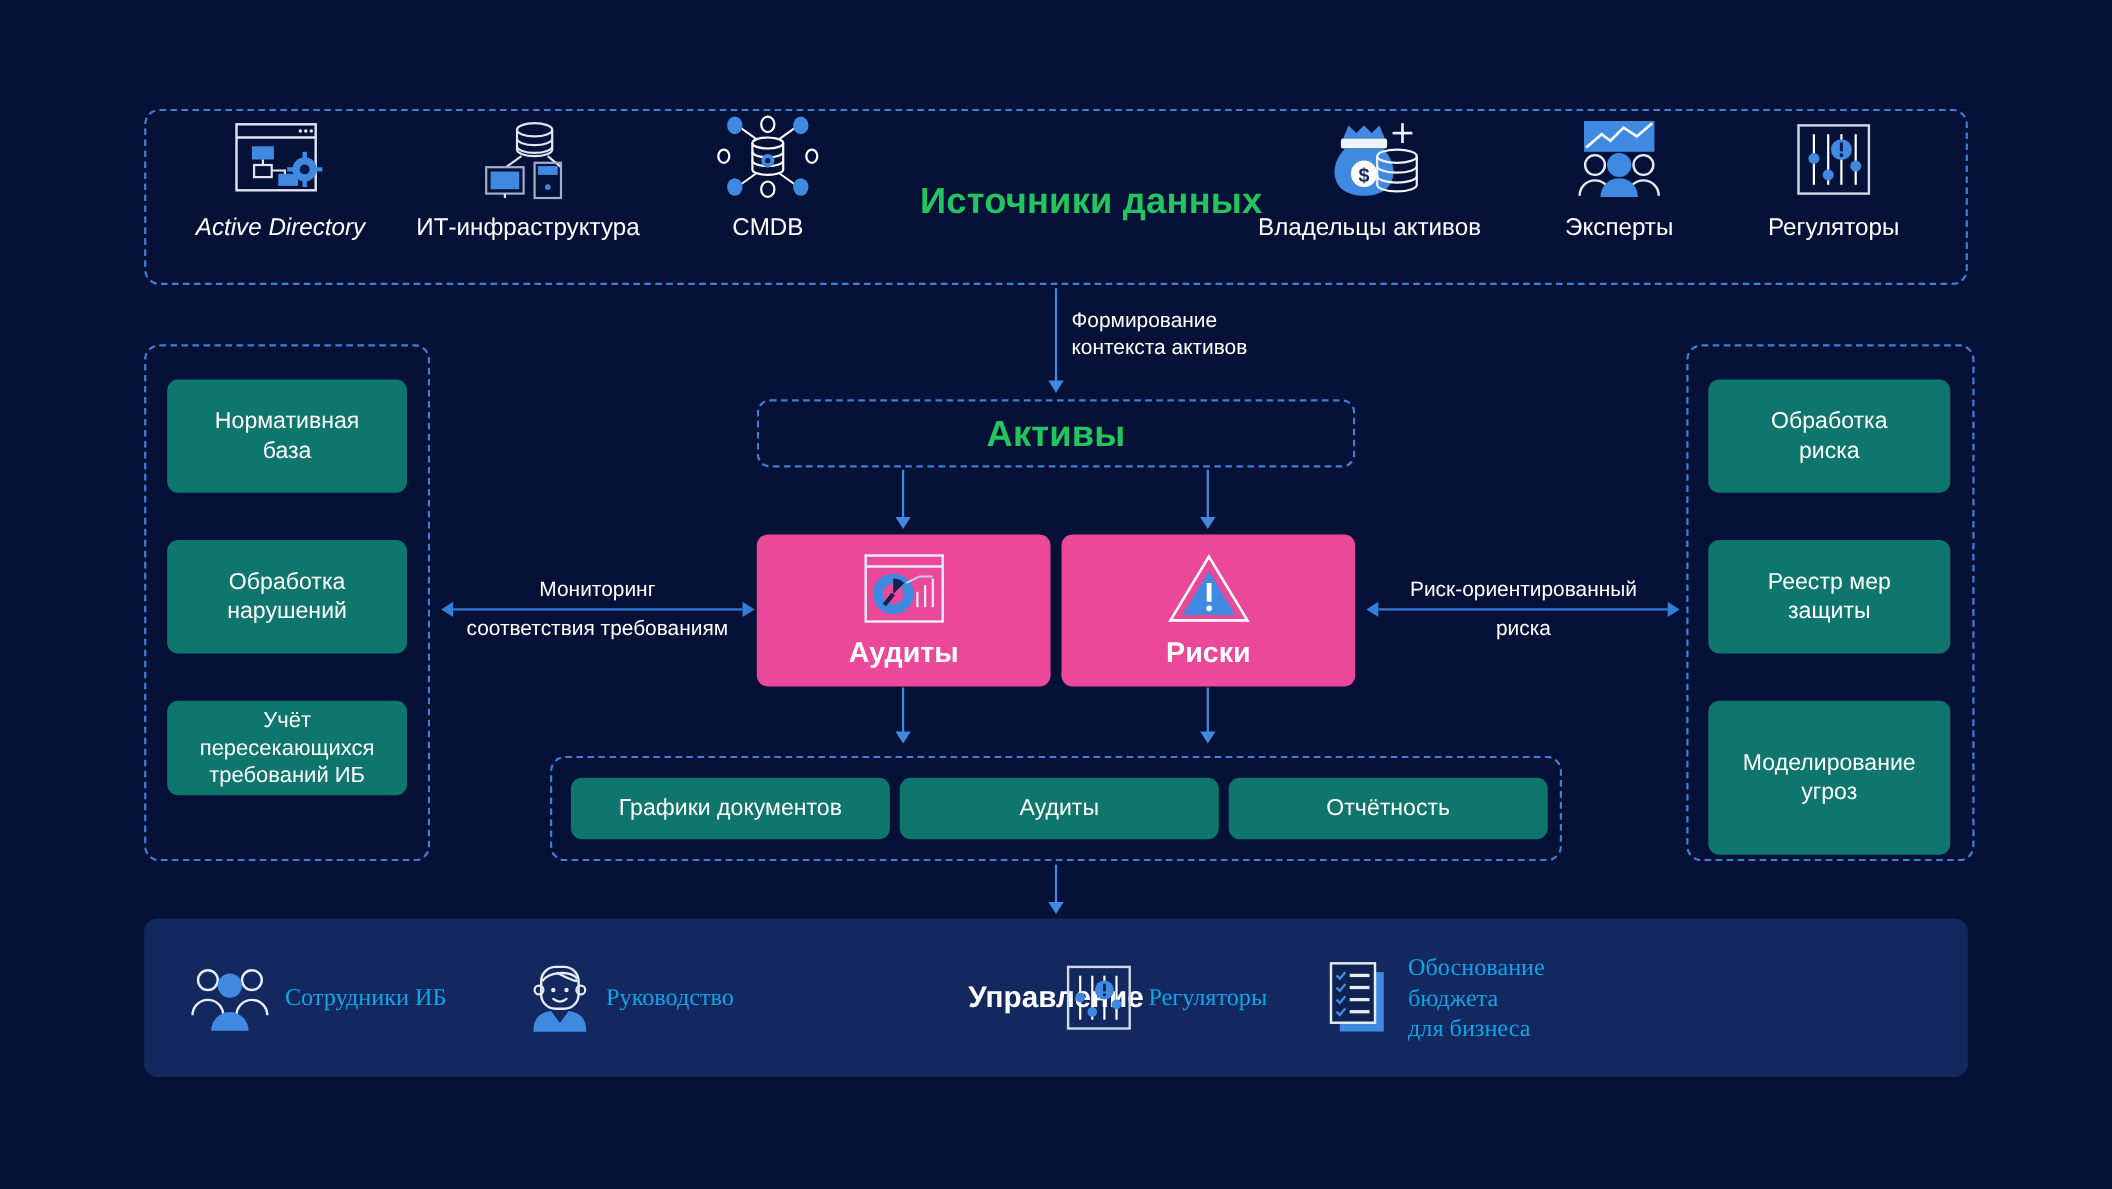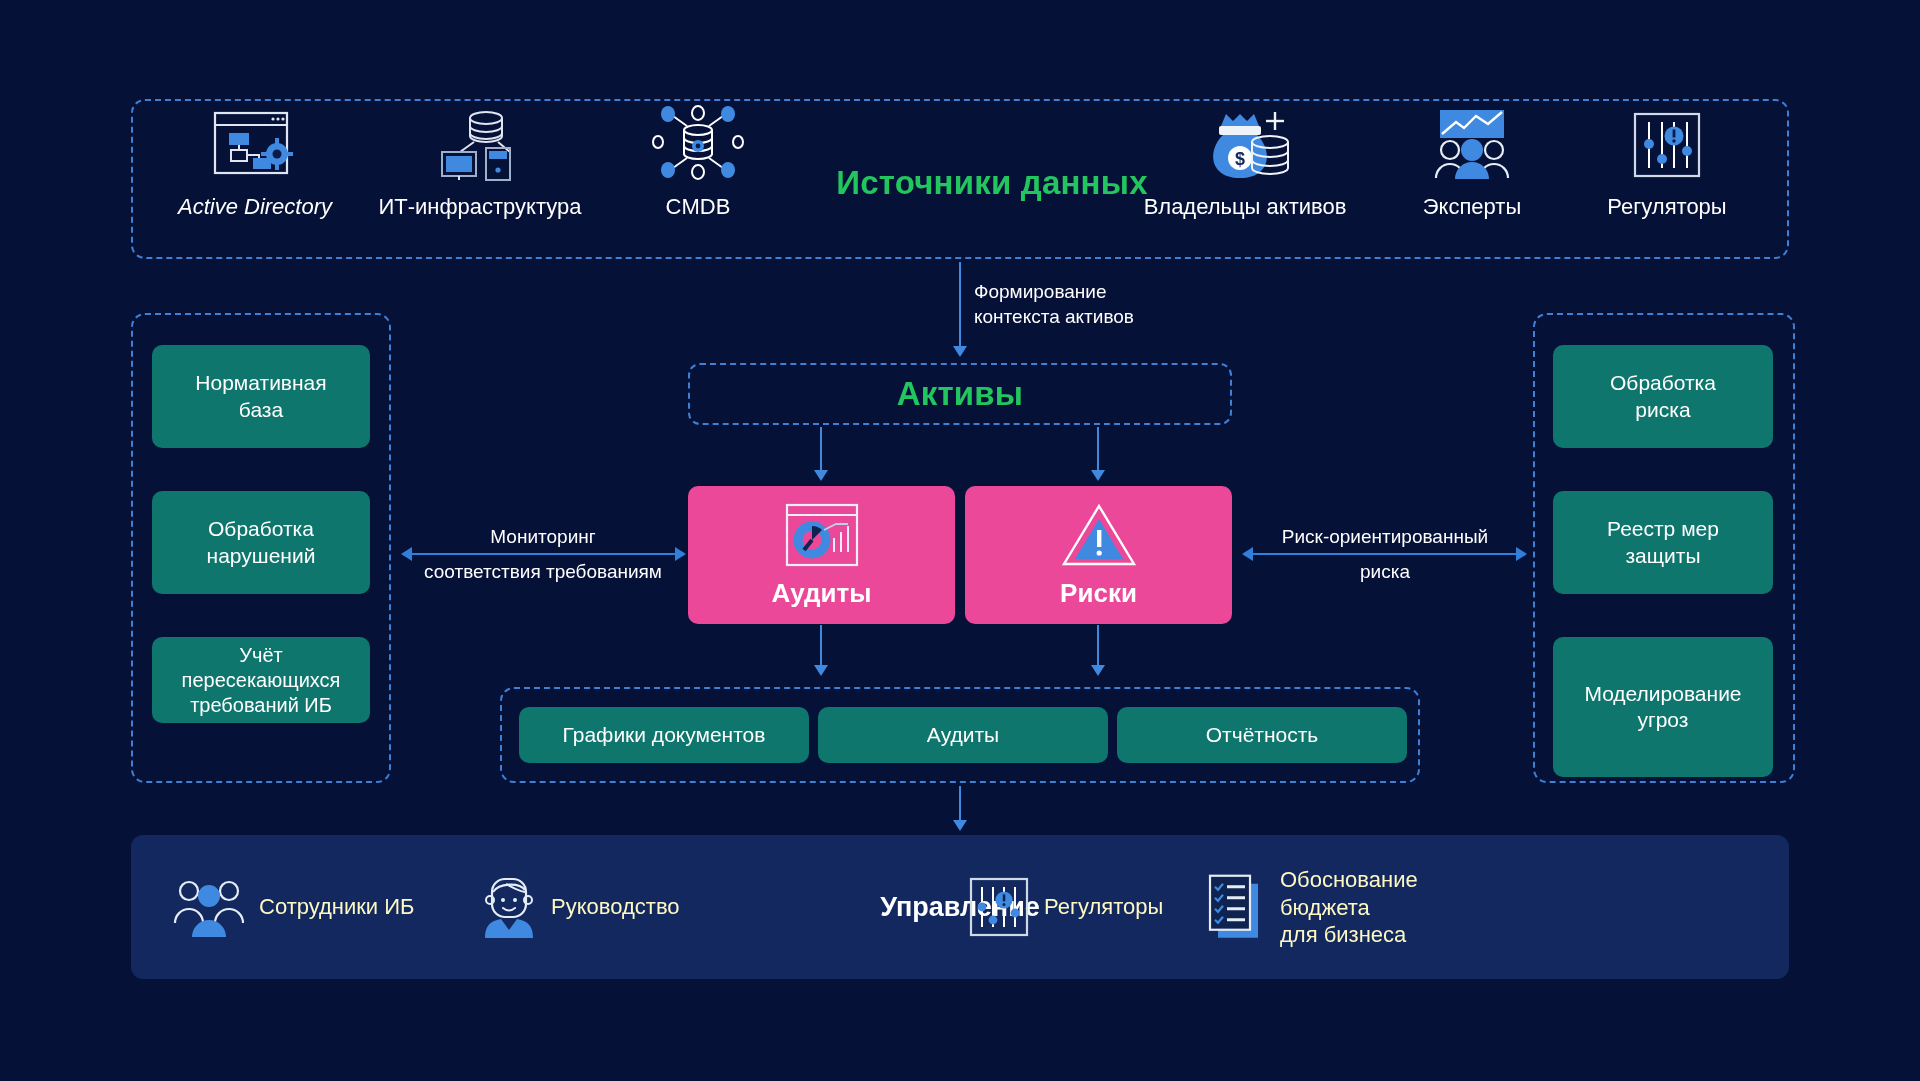--- a/index.html
+++ b/index.html
@@ -154,21 +154,22 @@
     display: flex;
     align-items: center;
     gap: 14px;
     top: 50%;
     transform: translateY(-50%);
   }
   .mgmt-item .lbl {
     font-size: 22px;
     line-height: 1.25;
     white-space: pre-line;
-    color: #fef9c3;
+    color: #0ea5e9;
+    font-family: Liberation Serif, serif;
   }
   #mgmt-title {
     position: absolute;
     left: 50%; top: 50%;
     transform: translate(-50%, -50%);
     font-size: 27px;
     font-weight: 700;
   }
   svg { display: block; overflow: visible; }
 </style>

